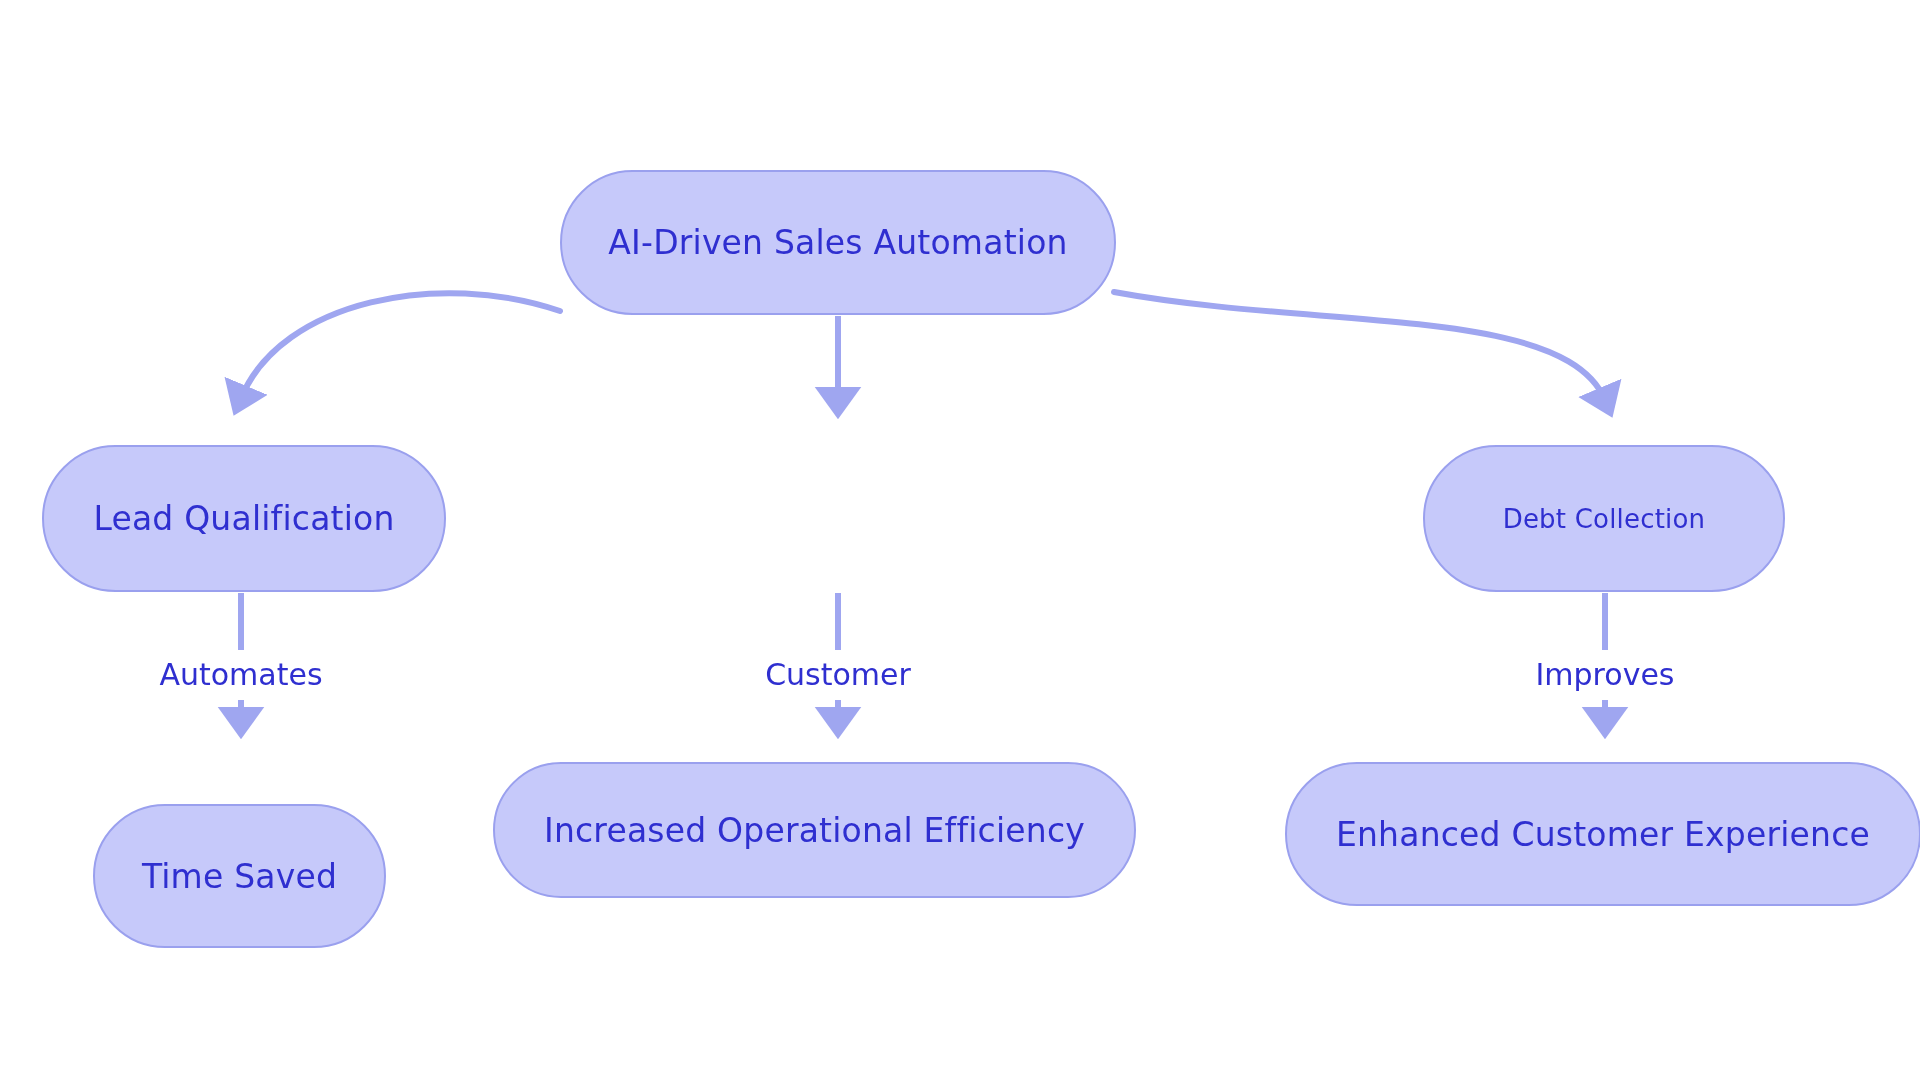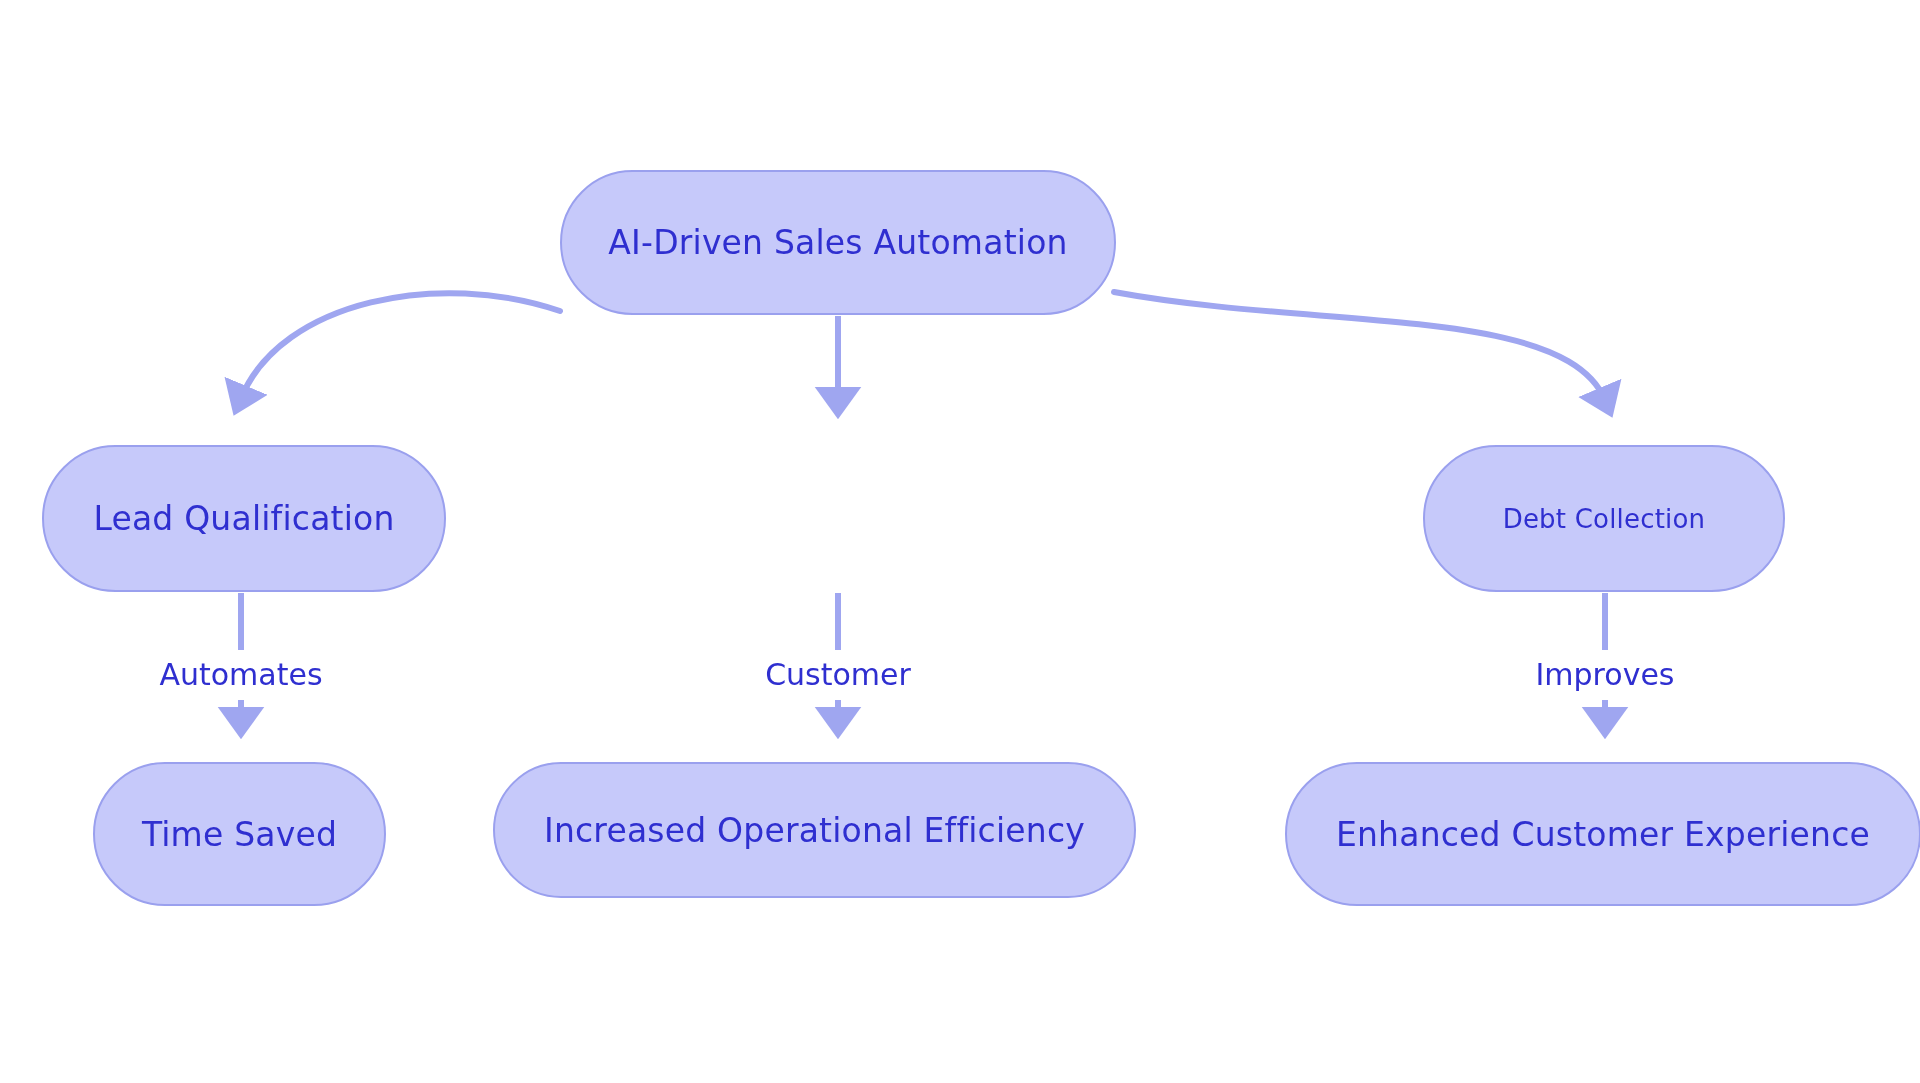--- a/index.html
+++ b/index.html
@@ -52,21 +52,21 @@
     white-space: nowrap;
     background: #ffffff;
     padding: 2px 6px;
     transform: translate(-50%, -50%);
   }
   
   #node-root       { left: 540px; top: 170px;  width: 556px; height: 145px; font-size: 33px; }
   #node-lead       { left: 22px;  top: 445px;  width: 404px; height: 147px; font-size: 33px; }
   #node-client     { left: 620px; top: 445px;  width: 396px; height: 147px; font-size: 33px; }
   #node-debt       { left: 1403px;top: 445px;  width: 362px; height: 147px; font-size: 26px; }
-  #node-time       { left: 73px;  top: 762px;  width: 293px; height: 144px; font-size: 33px; }
+  #node-time       { left: 73px;  top: 804px;  width: 293px; height: 144px; font-size: 33px; }
   #node-efficiency { left: 473px; top: 762px;  width: 643px; height: 136px; font-size: 33px; }
   #node-experience { left: 1265px;top: 762px;  width: 636px; height: 144px; font-size: 33px; }
   
   #label-automates { left: 221px;  top: 675px; }
   #label-improves  { left: 818px;  top: 675px; }
   #label-enhances  { left: 1585px; top: 675px; }
 </style>
 </head>
 <body>
 

